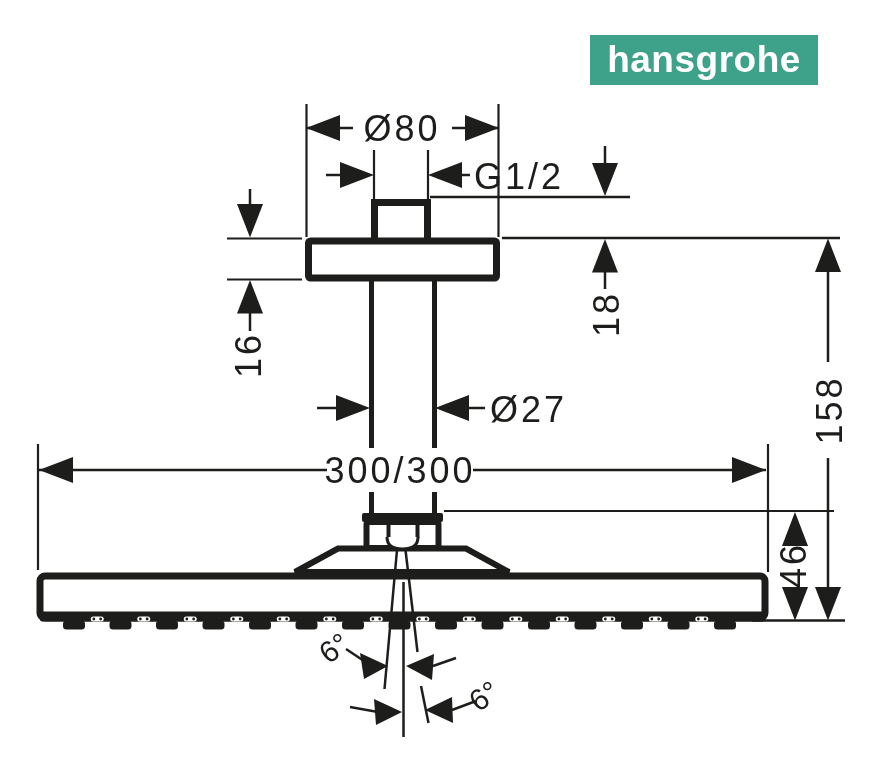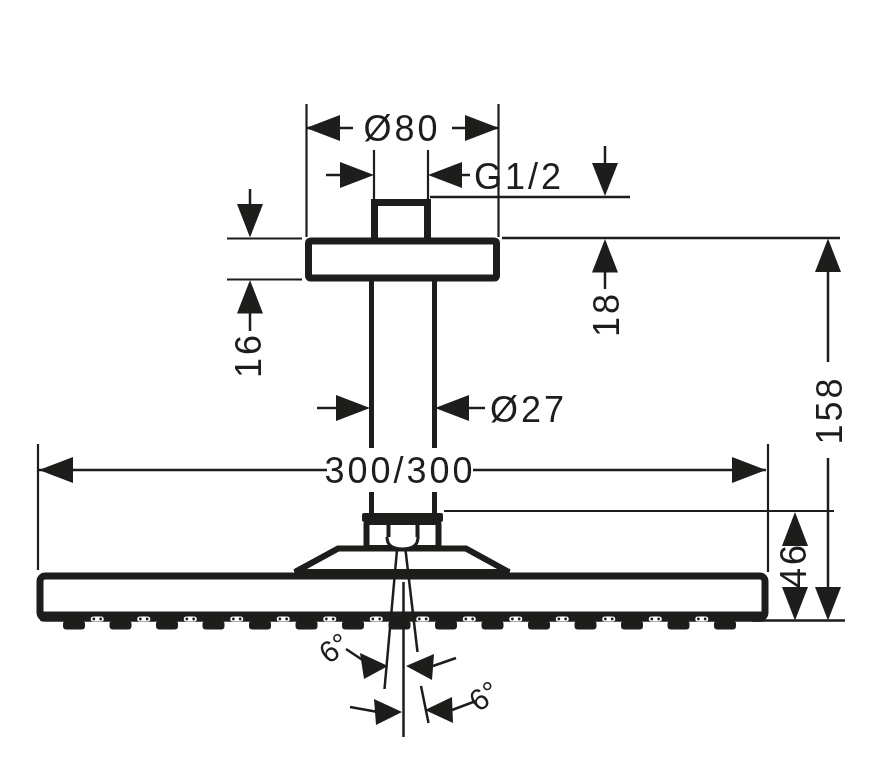--- a/index.html
+++ b/index.html
@@ -20,20 +20,23 @@
              text-anchor:middle; dominant-baseline:central; }
   .logo { position:absolute; left:590px; top:35px; width:228px; height:50px;
           display:flex; align-items:center; justify-content:center;
           font:700 37px "Liberation Sans", sans-serif; letter-spacing:0.5px; }
 </style>
 </head>
 <body>
 
 <div id="app">
 
+  <div class="logo" style="background: rgb(62, 162, 139); color: rgb(255, 255, 255);">
+    <span>hansgrohe</span>
+  </div>
 
   <svg width="874" height="767" viewBox="0 0 874 767">
 
     <g>
       <path class="thin" d="M306.5 104 V237"></path>
       <path class="thin" d="M498.5 104 V237"></path>
       <path class="dim" d="M306 128 H499"></path>
       <rect class="mask" x="353" y="106" width="99" height="43"></rect>
       <polygon class="ah" points="306,128 340,115 340,141"></polygon>
       <polygon class="ah" points="499,128 465,115 465,141"></polygon>

